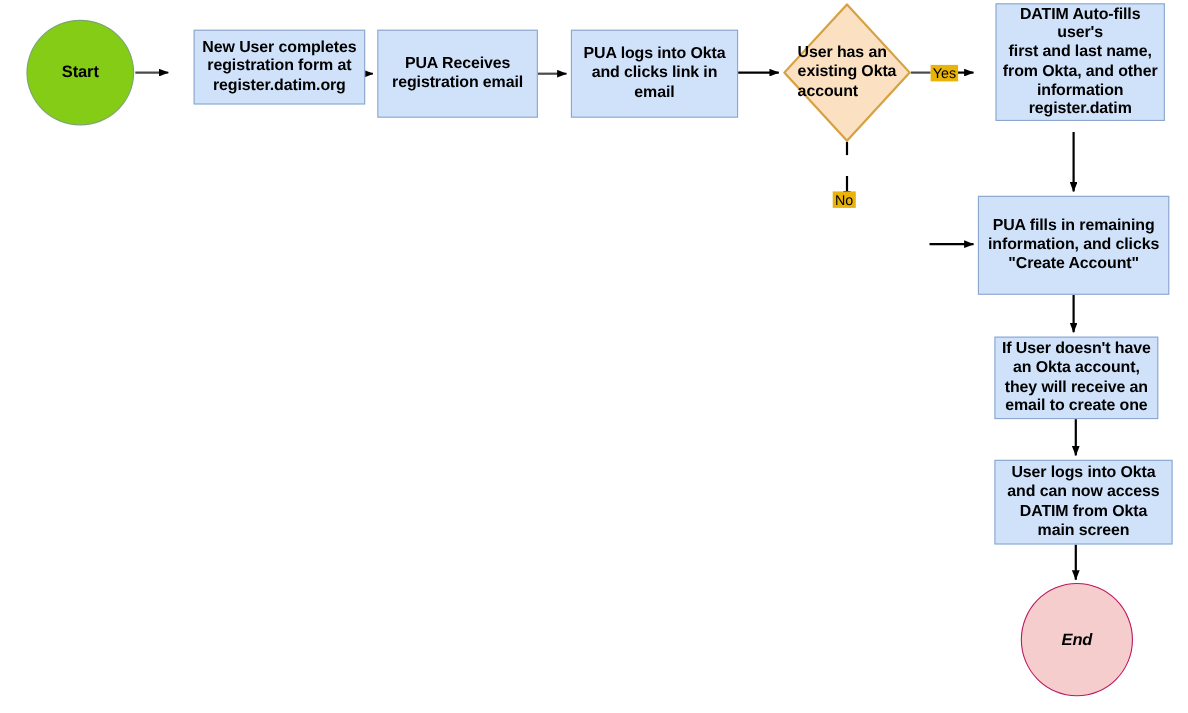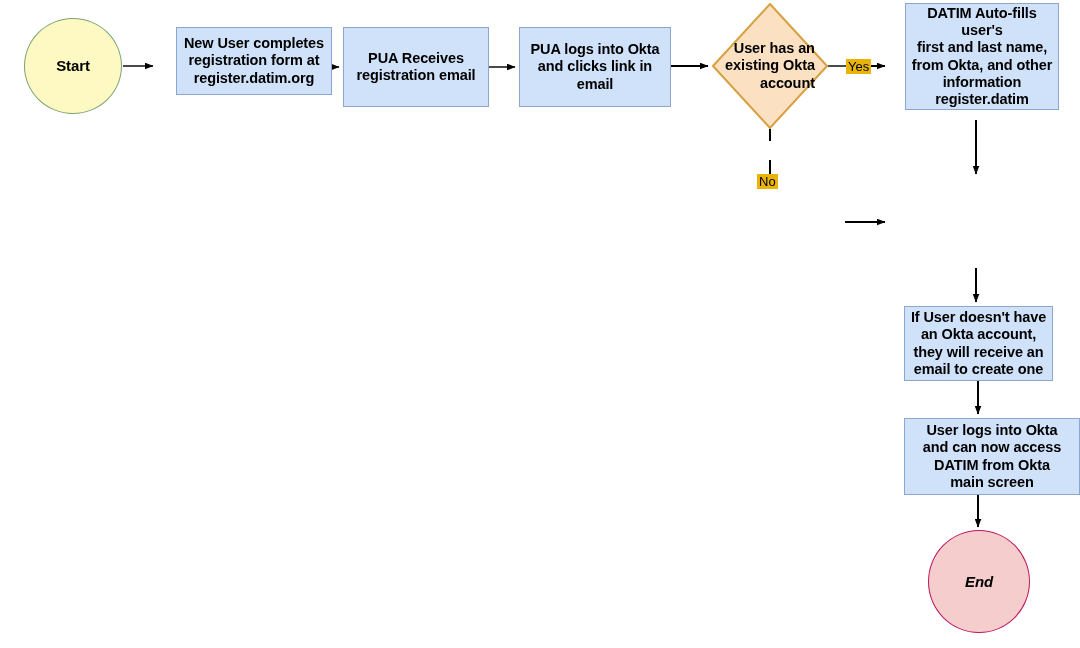--- a/index.html
+++ b/index.html
@@ -39,21 +39,21 @@
     letter-spacing: -0.1px;
     white-space: pre-line;
   }
   .node-process {
     background: #cfe2fa;
     border: 1px solid #8ba7cd;
     font-size: 14.5px;
     padding: 2px 4px;
   }
   .node-terminator-start {
-    background: #fef9c3;
+    background: #84cc16;
     border: 1px solid #7aa471;
     border-radius: 50%;
     font-size: 15px;
   }
   .node-terminator-end {
     background: #f5cdcd;
     border: 1px solid #be185d;
     border-radius: 50%;
     font-size: 15px;
     font-style: italic;
@@ -66,21 +66,21 @@
     left: 0; top: 0;
     width: 100%; height: 100%;
   }
   .decision-label {
     position: absolute;
     left: 0; top: 0;
     width: 100%; height: 100%;
     display: flex;
     align-items: center;
     justify-content: center;
-    text-align: right;
+    text-align: left;
     font-weight: bold;
     font-size: 14.5px;
     line-height: 1.18;
     color: #000000;
     white-space: pre-line;
     letter-spacing: -0.1px;
   }
   .edge-label {
     position: absolute;
     font-family: "Liberation Sans", sans-serif;
@@ -173,27 +173,30 @@
 account</div>
   </div>
 
   <div class="node node-process" style="left:889px; top:3px; width:154px; height:107px;margin-left:16px;">DATIM Auto-fills user's
 first and last name,
 from Okta, and other
 information
 register.datim</div>
 
 
+  <div class="node node-process" style="left:889px; top:178px; width:174px; height:90px;">PUA fills in remaining
+information, and clicks
+"Create Account"</div>
 
   <div class="node node-process" style="left:904px; top:306px; width:149px; height:75px;">If User doesn't have
 an Okta account,
 they will receive an
 email to create one</div>
 
-  <div class="node node-process" style="left:904px; top:418px; width:176px; height:77px;">User logs into Okta
+  <div class="node node-process" style="left:904px; top:418px; width:162px; height:77px;">User logs into Okta
 and can now access
 DATIM from Okta
 main screen</div>
 
   <div class="node node-terminator-end" style="left:928px; top:530px; width:102px; height:103px;">End</div>
 
   <div class="edge-label" style="left:846px; top:59px;">Yes</div>
 
   <div class="edge-label" style="left:757px; top:142px;margin-top:32px;">No</div>
 

